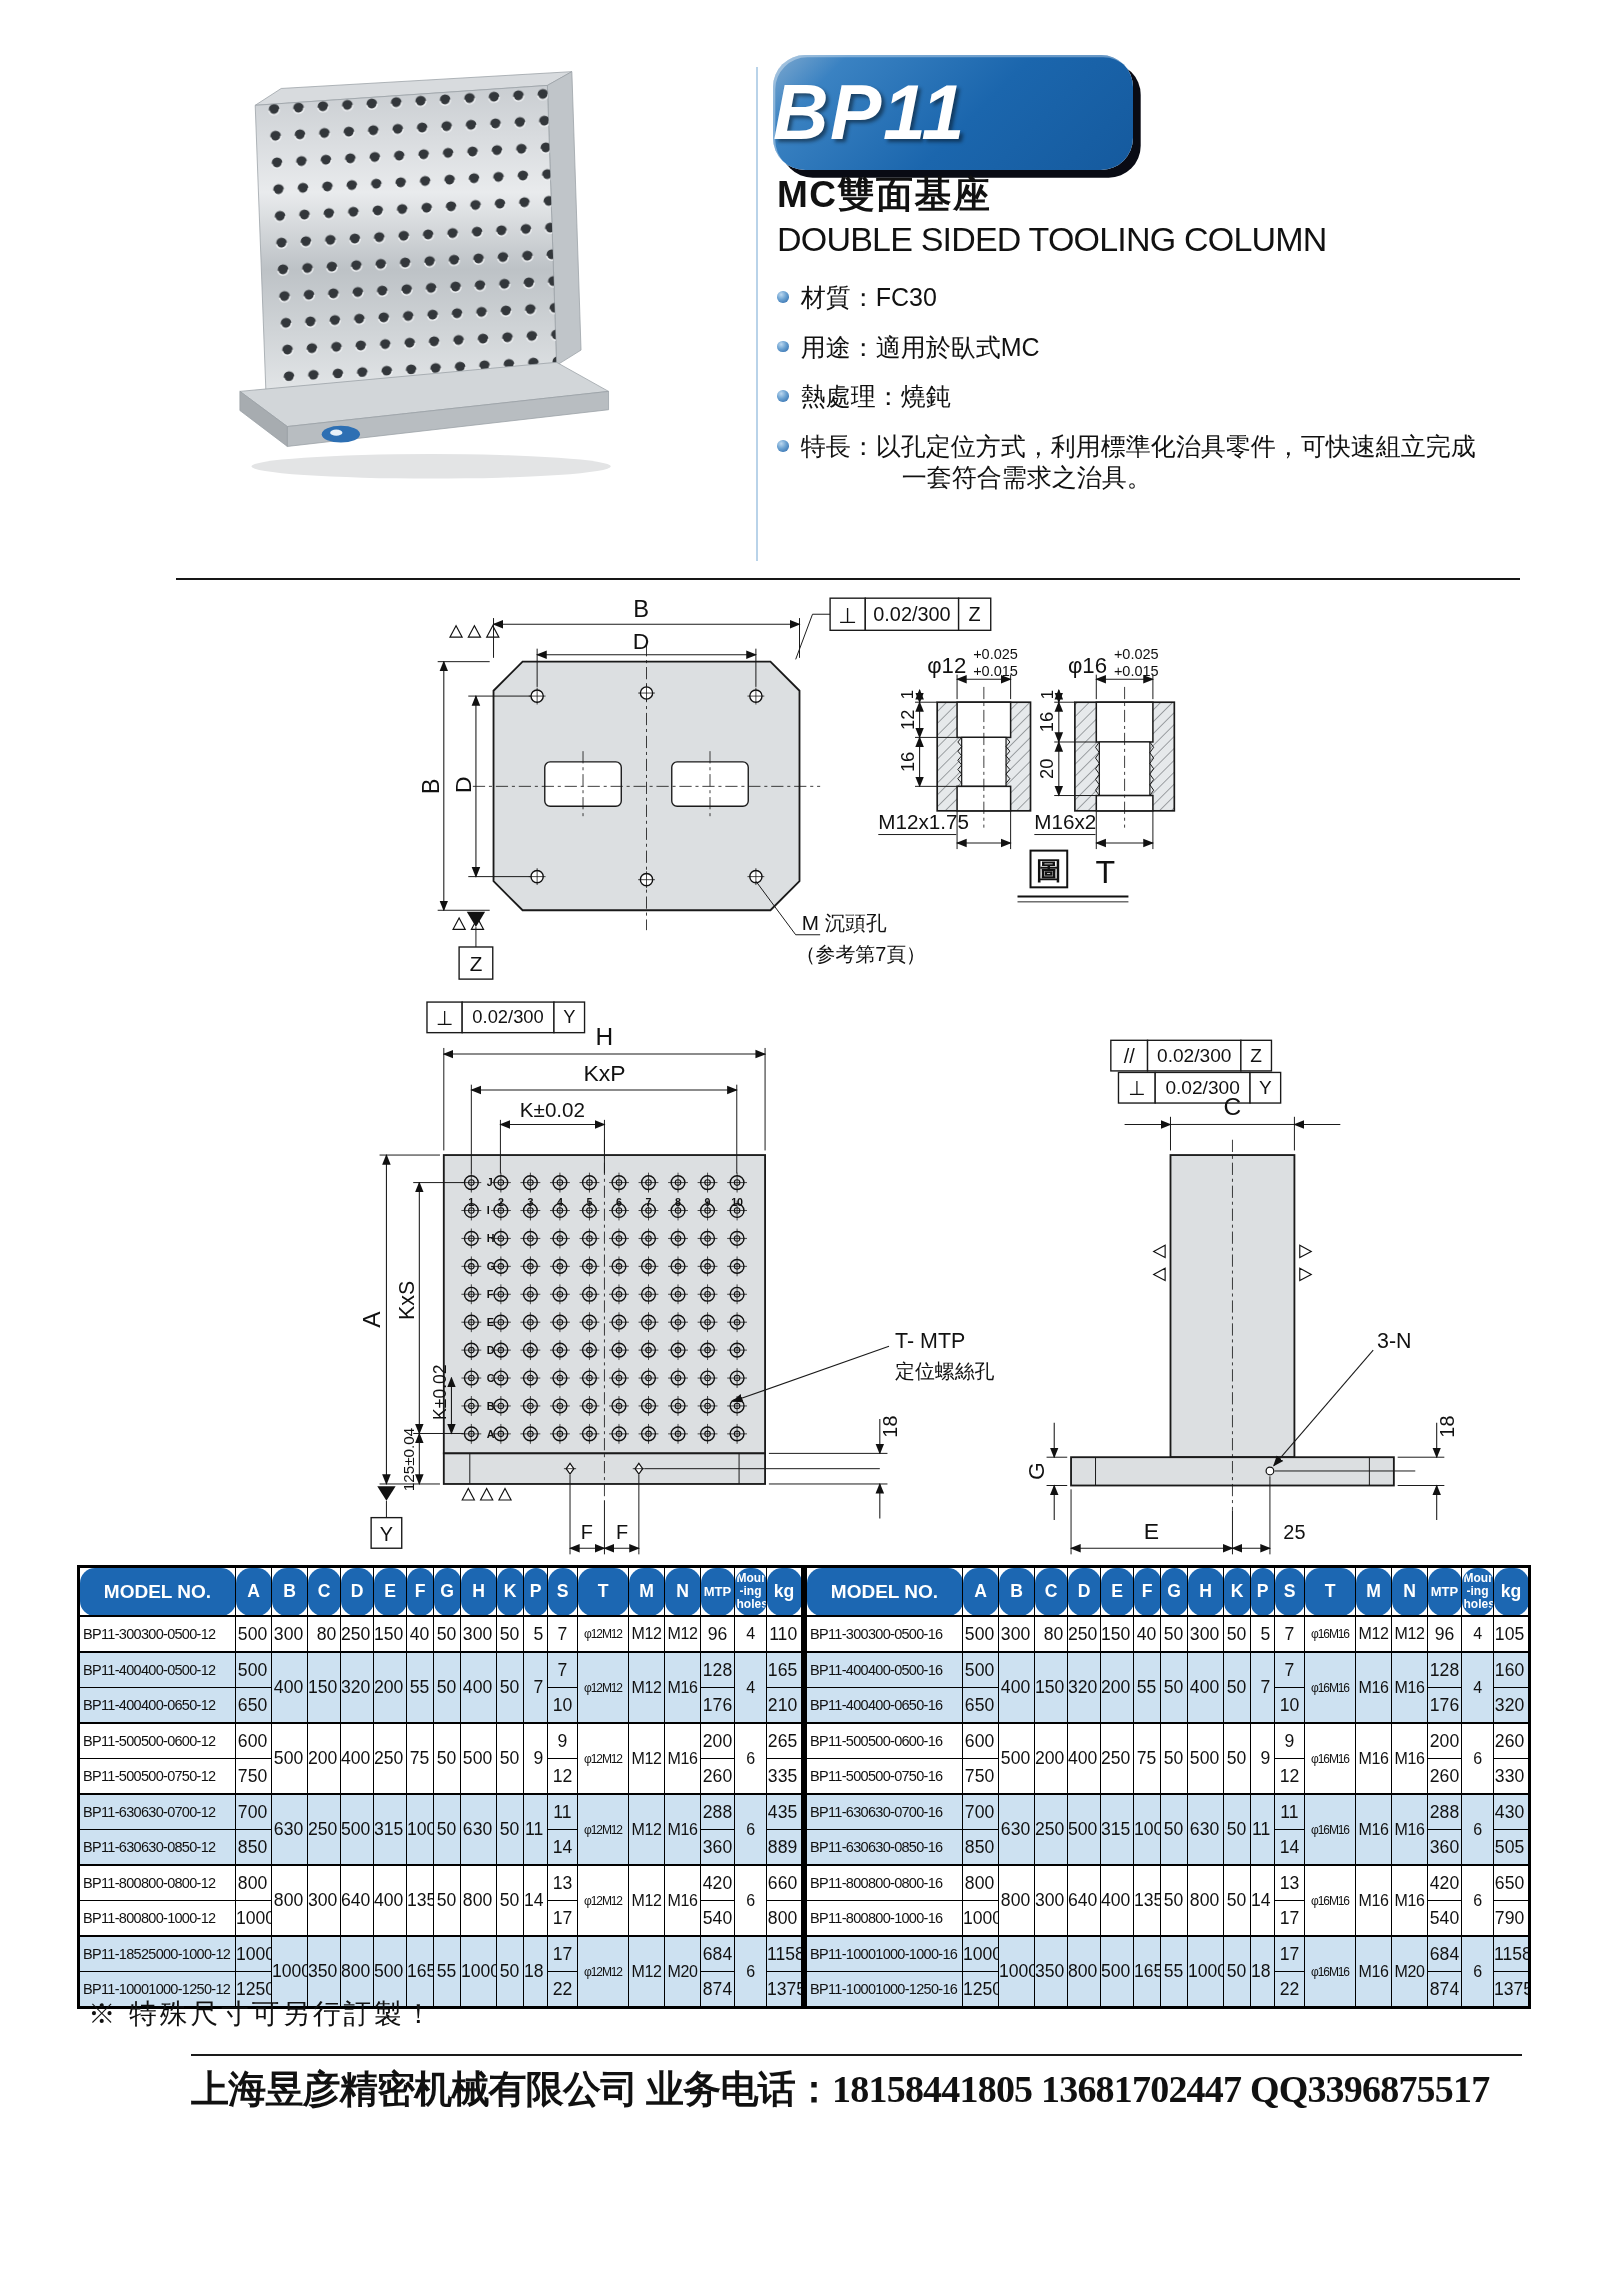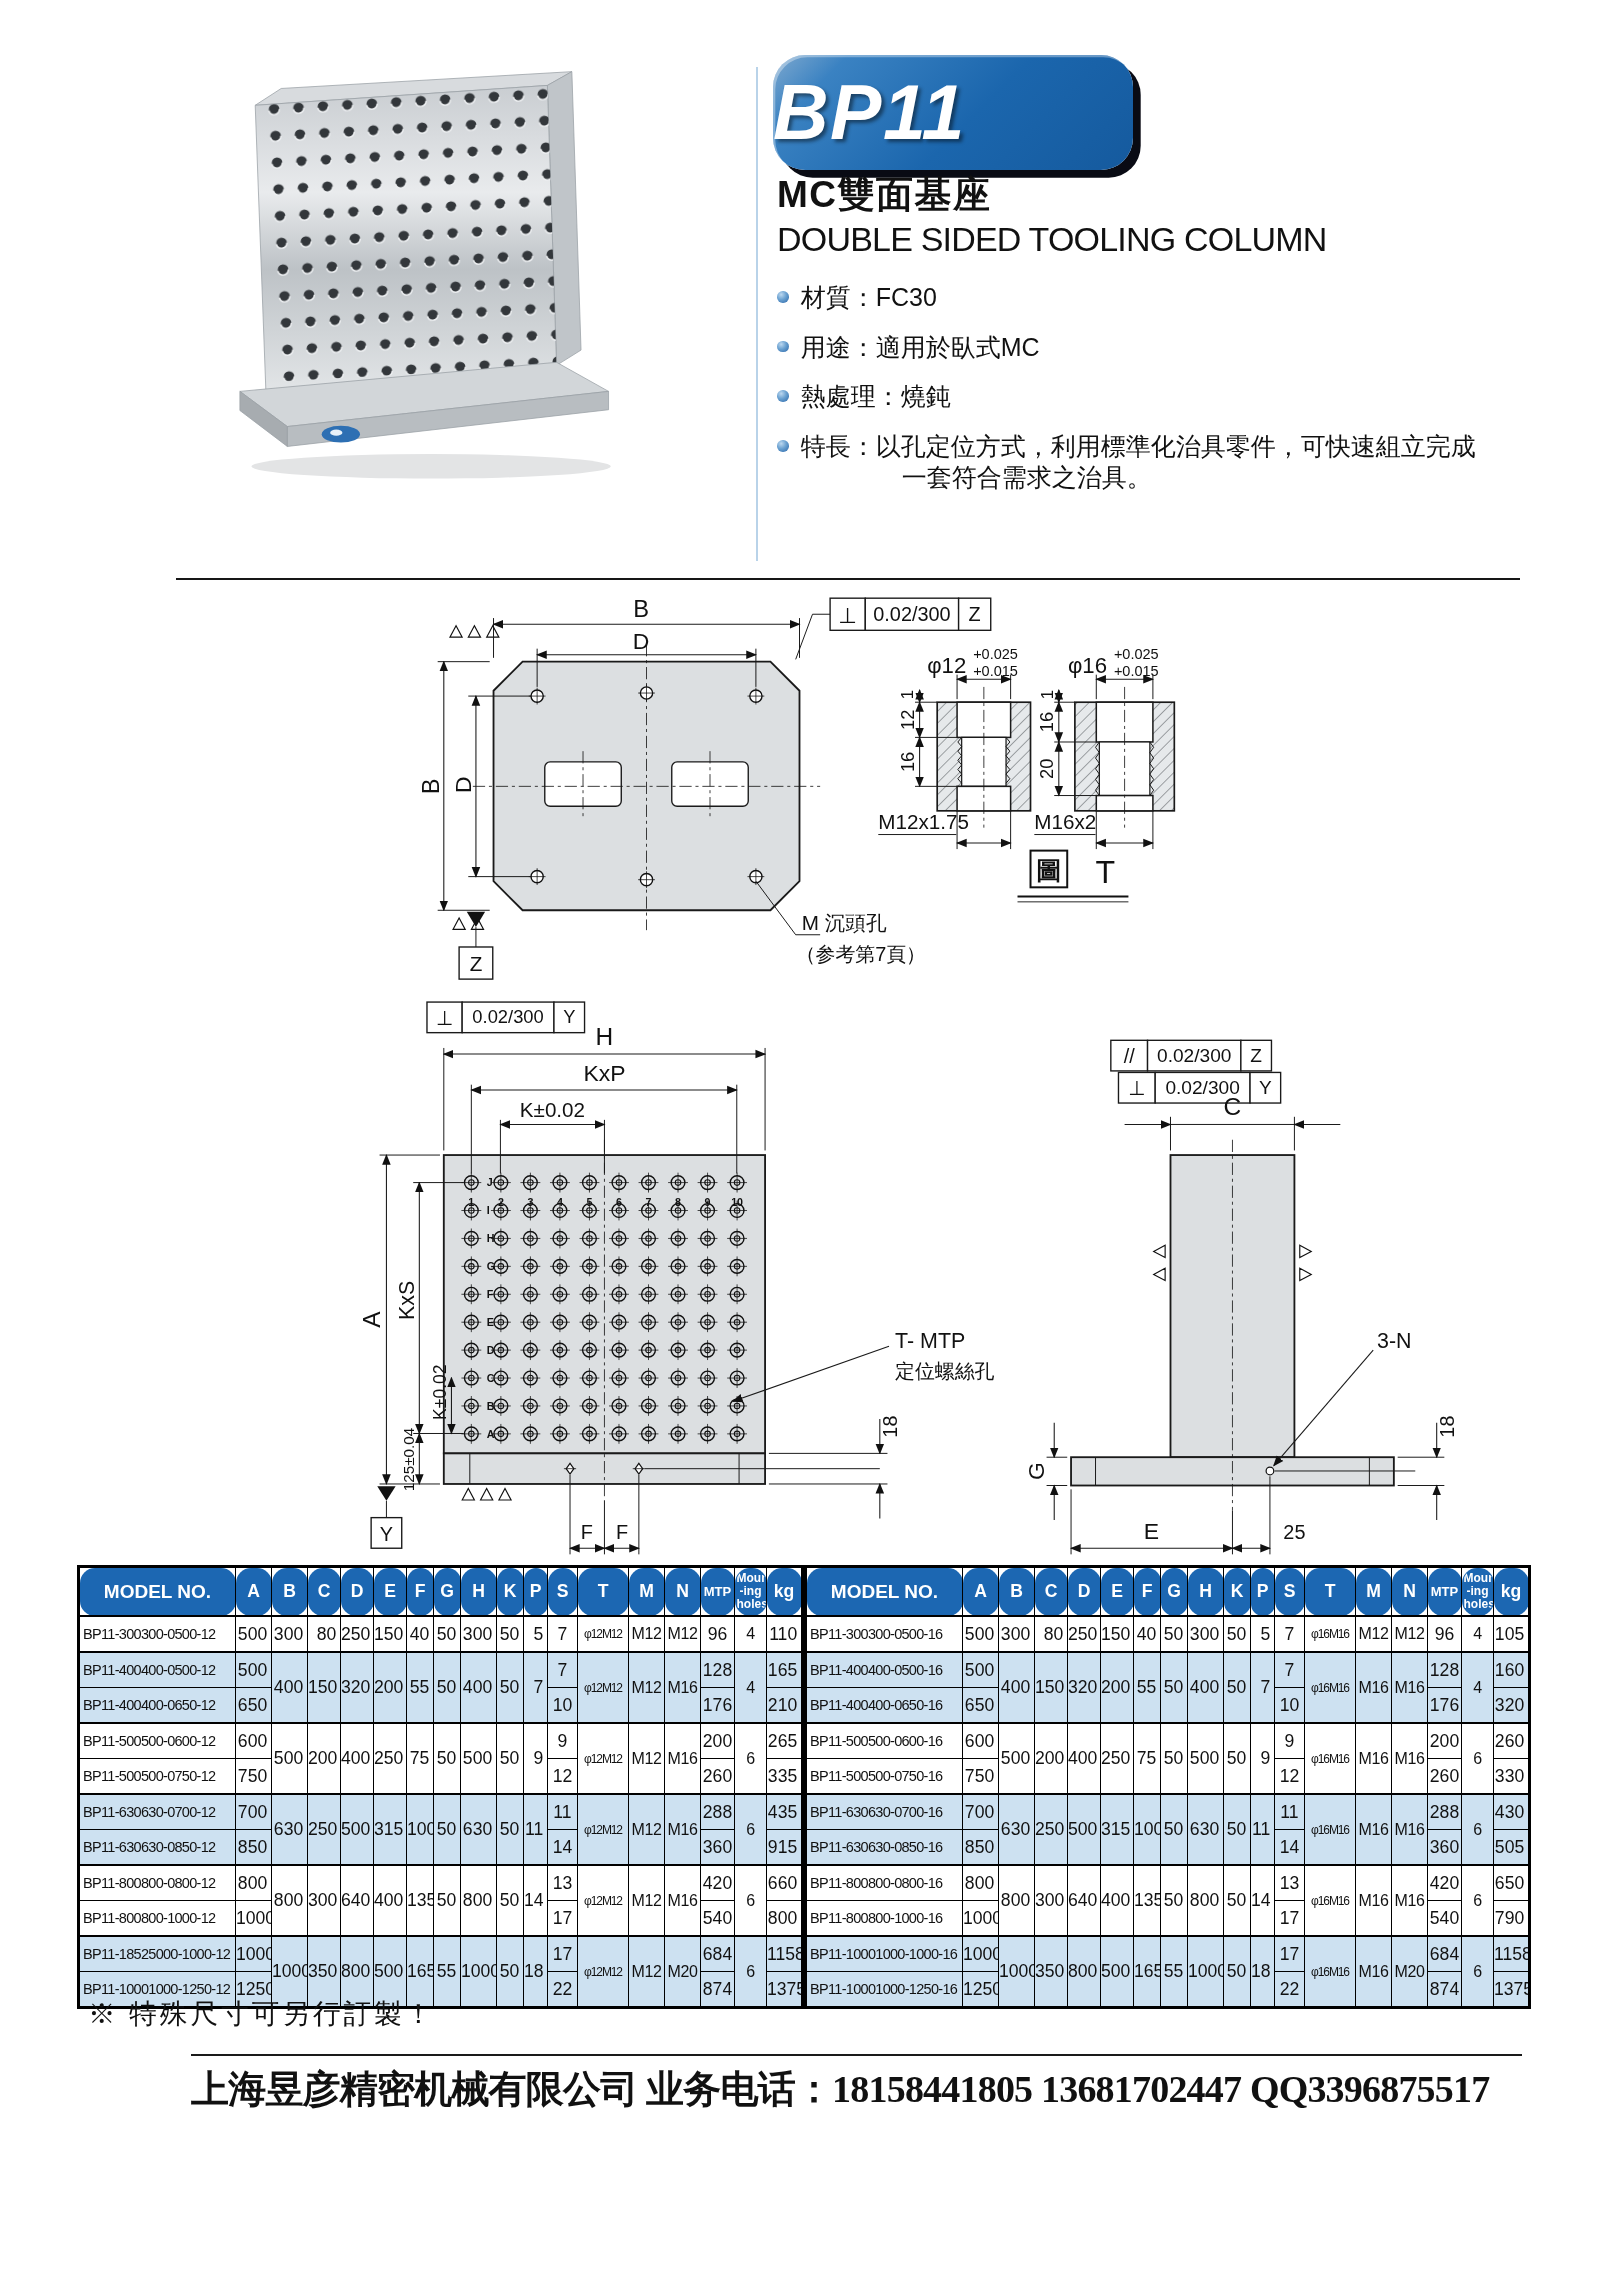--- a/index.html
+++ b/index.html
@@ -692,21 +692,21 @@
                 <div class="ft">288</div>
                 <div class="fb">360</div>
               </div>
             </td>
             <td rowspan="2" class="cc">6</td>
             <td class="num">435</td>
           </tr>
           <tr class="blue">
             <td class="model">BP11-630630-0850-12</td>
             <td class="num">850</td>
-            <td class="num">915</td>
+            <td class="num">889</td>
           </tr>
           <tr class="white gtop">
             <td class="model">BP11-800800-0800-12</td>
             <td class="num">800</td>
             <td class="num" rowspan="2">800</td>
             <td class="num" rowspan="2">300</td>
             <td class="num" rowspan="2">640</td>
             <td class="num" rowspan="2">400</td>
             <td class="num" rowspan="2">135</td>
             <td class="num" rowspan="2">50</td>

